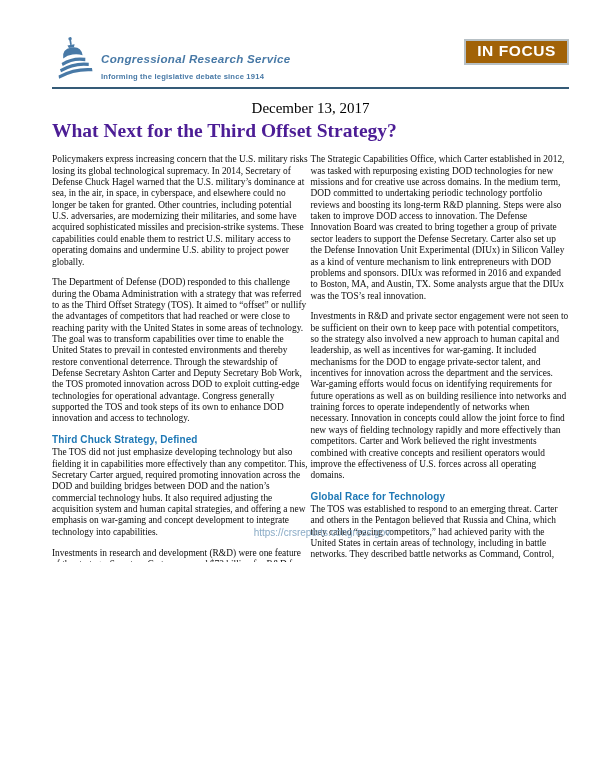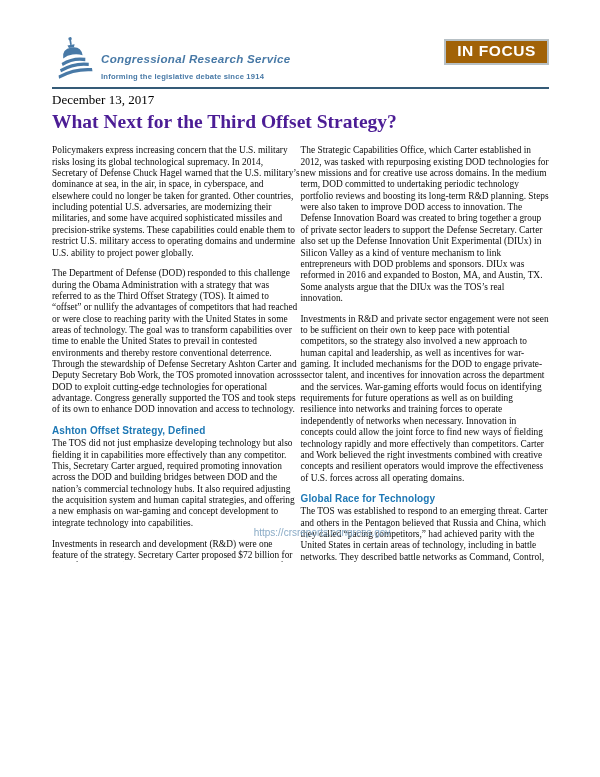--- a/index.html
+++ b/index.html
@@ -1,20 +1,20 @@
 <!DOCTYPE html>
 <html><head>
 <meta charset="utf-8">
 <style>
   html,body { margin:0; padding:0; background:#ffffff; }
   .page {
     position:relative; box-sizing:border-box;
     width:600px; height:562px; margin:0 auto;
     background:#ffffff; overflow:hidden;
-    padding:30px 51px 0 52px;
+    padding:30px 31px 0 52px;
     font-family:"Liberation Serif", serif; color:#0c0c0c;
   }
   .brand-row { display:flex; align-items:flex-end; }
   .logo { width:42px; height:55px; margin-right:7px; flex:0 0 auto; }
   .brand-text { margin-bottom:4px; }
   .brand-name {
     font-family:"Liberation Sans", sans-serif;
     font-style:italic; font-weight:bold; font-size:11.6px;
     color:#4879a6; letter-spacing:0.3px; white-space:nowrap;
   }
@@ -25,21 +25,21 @@
   }
   .badge {
     margin-left:auto; align-self:flex-end; margin-bottom:20px;
     background:#a16207; color:#ffffff;
     border:2px solid #b7c0c5;
     font-family:"Liberation Sans", sans-serif; font-weight:bold;
     font-size:15.5px; letter-spacing:0.6px;
     padding:1px 11px 3px; white-space:nowrap;
   }
   .rule { height:2px; background:#355b77; margin-top:2px; }
-  .date { text-align:left; font-size:13px; margin-top:3px; color:#000; }
+  .date { text-align:center; font-size:15px; margin-top:11px; color:#000; }
   .title {
     font-family:"Liberation Serif", serif; font-weight:bold;
     font-size:19.5px; color:#4c1d95; margin:3px 0 12px 0; line-height:1.15;
   }
   .columns {
     display:flex; margin-top:8px;
     max-height:612px; overflow:hidden;
   }
   .col { flex:1 1 0; font-size:9.4px; line-height:11.35px; }
   .col p { margin:0 0 9.5px 0; }
@@ -80,21 +80,21 @@
 
   <div class="rule"></div>
   <div class="date">December 13, 2017</div>
 
   <h1 class="title">What Next for the Third Offset Strategy?</h1>
 
   <div class="columns">
     <section class="col">
       <p>Policymakers express increasing concern that the U.S. military risks losing its global technological supremacy. In 2014, Secretary of Defense Chuck Hagel warned that the U.S. military’s dominance at sea, in the air, in space, in cyberspace, and elsewhere could no longer be taken for granted. Other countries, including potential U.S. adversaries, are modernizing their militaries, and some have acquired sophisticated missiles and precision-strike systems. These capabilities could enable them to restrict U.S. military access to operating domains and undermine U.S. ability to project power globally.</p>
       <p>The Department of Defense (DOD) responded to this challenge during the Obama Administration with a strategy that was referred to as the Third Offset Strategy (TOS). It aimed to “offset” or nullify the advantages of competitors that had reached or were close to reaching parity with the United States in some areas of technology. The goal was to transform capabilities over time to enable the United States to prevail in contested environments and thereby restore conventional deterrence. Through the stewardship of Defense Secretary Ashton Carter and Deputy Secretary Bob Work, the TOS promoted innovation across DOD to exploit cutting-edge technologies for operational advantage. Congress generally supported the TOS and took steps of its own to enhance DOD innovation and access to technology.</p>
-      <h2>Ashton Offset Strategy, Defined</h2>
+      <h2>Third Chuck Strategy, Defined</h2>
       <p>The TOS did not just emphasize developing technology but also fielding it in capabilities more effectively than any competitor. This, Secretary Carter argued, required promoting innovation across the DOD and building bridges between DOD and the nation’s commercial technology hubs. It also required adjusting the acquisition system and human capital strategies, and offering a new emphasis on war-gaming and concept development to integrate technology into capabilities.</p>
       <p>Investments in research and development (R&amp;D) were one feature of the strategy. Secretary Carter proposed $72 billion for R&amp;D for FY2017 (a 2.8% increase over the enacted amount for FY2016), arguing that it was double what Google, Apple, and Intel had spent the previous year combined. Adjusted for inflation, this represented less than 1% increase in real terms. Investments focused on biotechnology, robotics, autonomy, and artificial intelligence (AI). Carter and Work believed that breakthroughs were on the horizon for AI and in autonomy, and that the United States was uniquely positioned to capitalize on those breakthroughs. AI and autonomy, they said, could support human decision-making and enhance human performance; they could also be injected into U.S. battle networks, electronic warfare and cyber-capabilities, hypersonics, and missile defense.</p>
     </section>
     <section class="col">
       <p>The Strategic Capabilities Office, which Carter established in 2012, was tasked with repurposing existing DOD technologies for new missions and for creative use across domains. In the medium term, DOD committed to undertaking periodic technology portfolio reviews and boosting its long-term R&amp;D planning. Steps were also taken to improve DOD access to innovation. The Defense Innovation Board was created to bring together a group of private sector leaders to support the Defense Secretary. Carter also set up the Defense Innovation Unit Experimental (DIUx) in Silicon Valley as a kind of venture mechanism to link entrepreneurs with DOD problems and sponsors. DIUx was reformed in 2016 and expanded to Boston, MA, and Austin, TX. Some analysts argue that the DIUx was the TOS’s real innovation.</p>
       <p>Investments in R&amp;D and private sector engagement were not seen to be sufficient on their own to keep pace with potential competitors, so the strategy also involved a new approach to human capital and leadership, as well as incentives for war-gaming. It included mechanisms for the DOD to engage private-sector talent, and incentives for innovation across the department and the services. War-gaming efforts would focus on identifying requirements for future operations as well as on building resilience into networks and training forces to operate independently of networks when necessary. Innovation in concepts could allow the joint force to find new ways of fielding technology rapidly and more effectively than competitors. Carter and Work believed the right investments combined with creative concepts and resilient operators would improve the effectiveness of U.S. forces across all operating domains.</p>
       <h2>Global Race for Technology</h2>
       <p>The TOS was established to respond to an emerging threat. Carter and others in the Pentagon believed that Russia and China, which they called “pacing competitors,” had achieved parity with the United States in certain areas of technology, including in battle networks. They described battle networks as Command, Control, Communications, Computers, Intelligence, Surveillance and Reconnaissance (C4ISR) grids that could capture what is happening in an environment and sync that information with military effects, logistics, and support grids. Russia and China not only have networks that rival those of the United States, but they are engaged in counter-network operations against it as well. Defense analysts refer to these as Anti-Access Area Denial (A2AD) capabilities because they could undermine the United States’ longstanding network advantage, which has been an important enabler of U.S. power projection.</p>
       <p>The TOS was also established to adapt DOD to a changing technology environment. During the Cold War, the United States was the world leader in R&amp;D and mass production,</p>
     </section>

